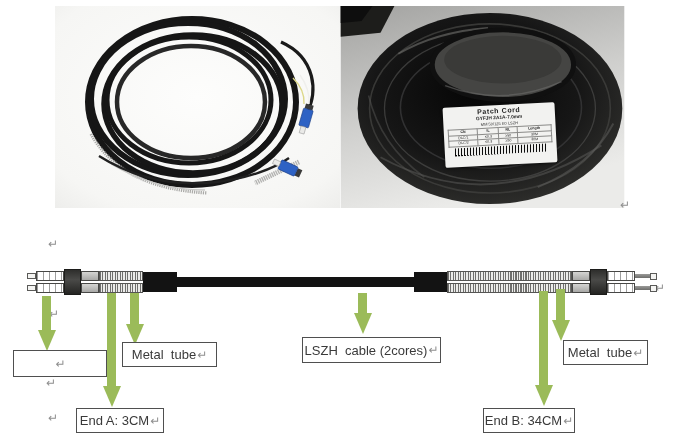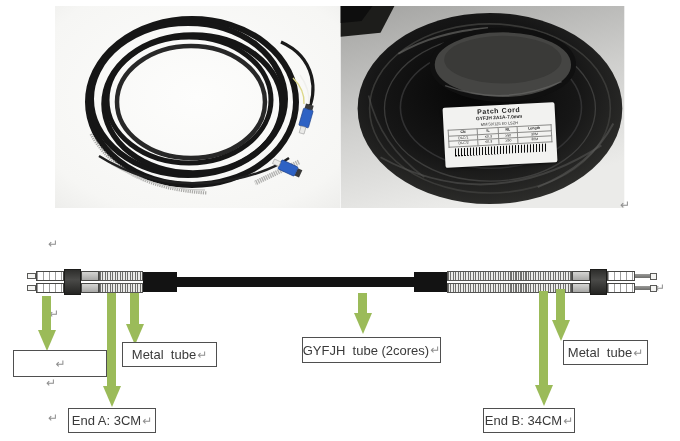--- a/index.html
+++ b/index.html
@@ -234,28 +234,28 @@
     </div>
 
   <div class="callout" style="left:13px;top:350px;width:94px;height:27px;">
       <span class="ret-inline">↵</span>
   </div>
   <div class="callout" style="left:122px;top:342px;width:95px;height:25px;">
     <span class="ct">Metal  tube</span>
       <span class="ret-inline">↵</span>
   </div>
   <div class="callout" style="left:302px;top:337px;width:139px;height:26px;">
-    <span class="ct">GYFJH  tube (2cores)</span>
+    <span class="ct">LSZH  cable (2cores)</span>
       <span class="ret-inline">↵</span>
   </div>
   <div class="callout" style="left:563px;top:340px;width:85px;height:25px;">
     <span class="ct">Metal  tube</span>
       <span class="ret-inline">↵</span>
   </div>
-  <div class="callout" style="left:68px;top:408px;width:88px;height:25px;">
+  <div class="callout" style="left:76px;top:408px;width:88px;height:25px;">
     <span class="ct">End A: 3CM</span>
       <span class="ret-inline">↵</span>
   </div>
   <div class="callout" style="left:483px;top:408px;width:92px;height:25px;">
     <span class="ct">End B: 34CM</span>
       <span class="ret-inline">↵</span>
   </div>
 
 </div>
 

